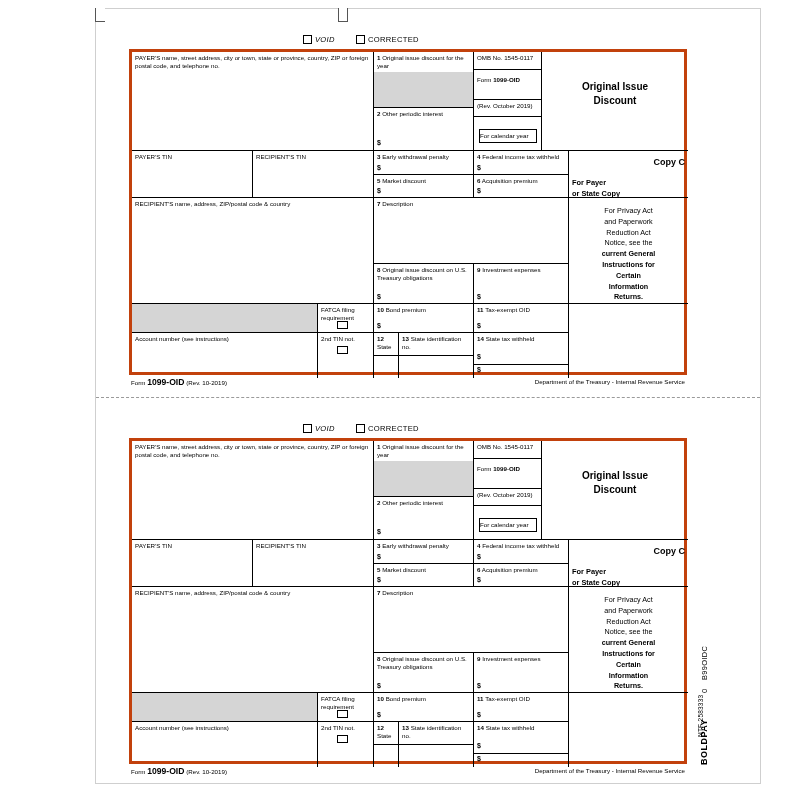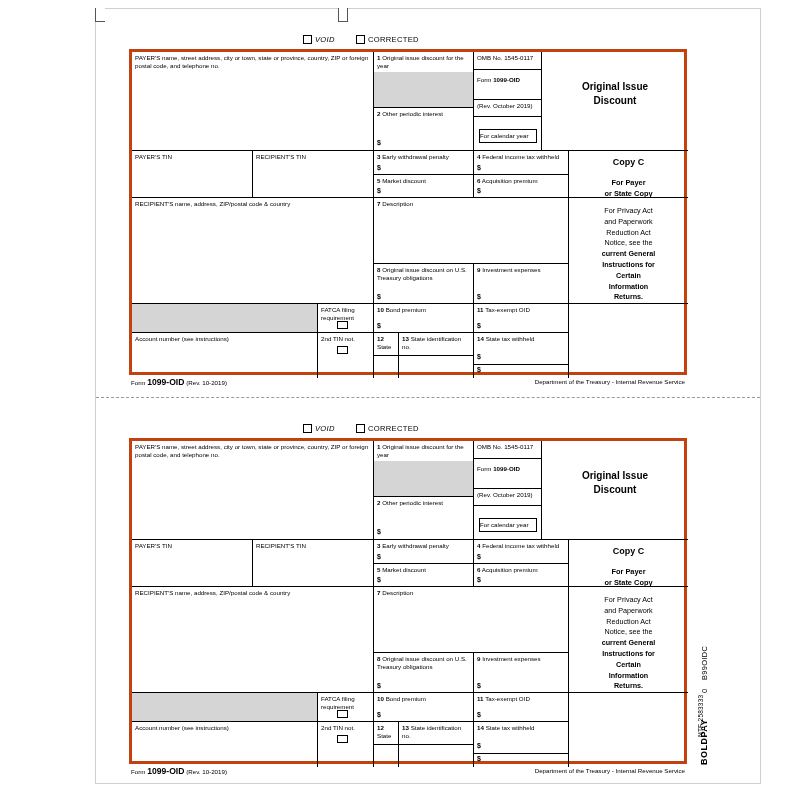--- a/index.html
+++ b/index.html
@@ -119,26 +119,26 @@
     font-size: 6.2px;
   }
   .calyear {
     font-size: 6.2px;
     text-align: center;
   }
 
   .copyc {
     font-size: 9px;
     font-weight: bold;
-    text-align: center;
+    text-align: right;
   }
   .forpayer {
     font-size: 7.4px;
     font-weight: bold;
-    text-align: center;
+    text-align: left;
     line-height: 1.45;
   }
   .privacy {
     font-size: 7.2px;
     text-align: center;
     line-height: 1.5;
   }
   .privacy b { font-weight: bold; }
 
   .footer {

